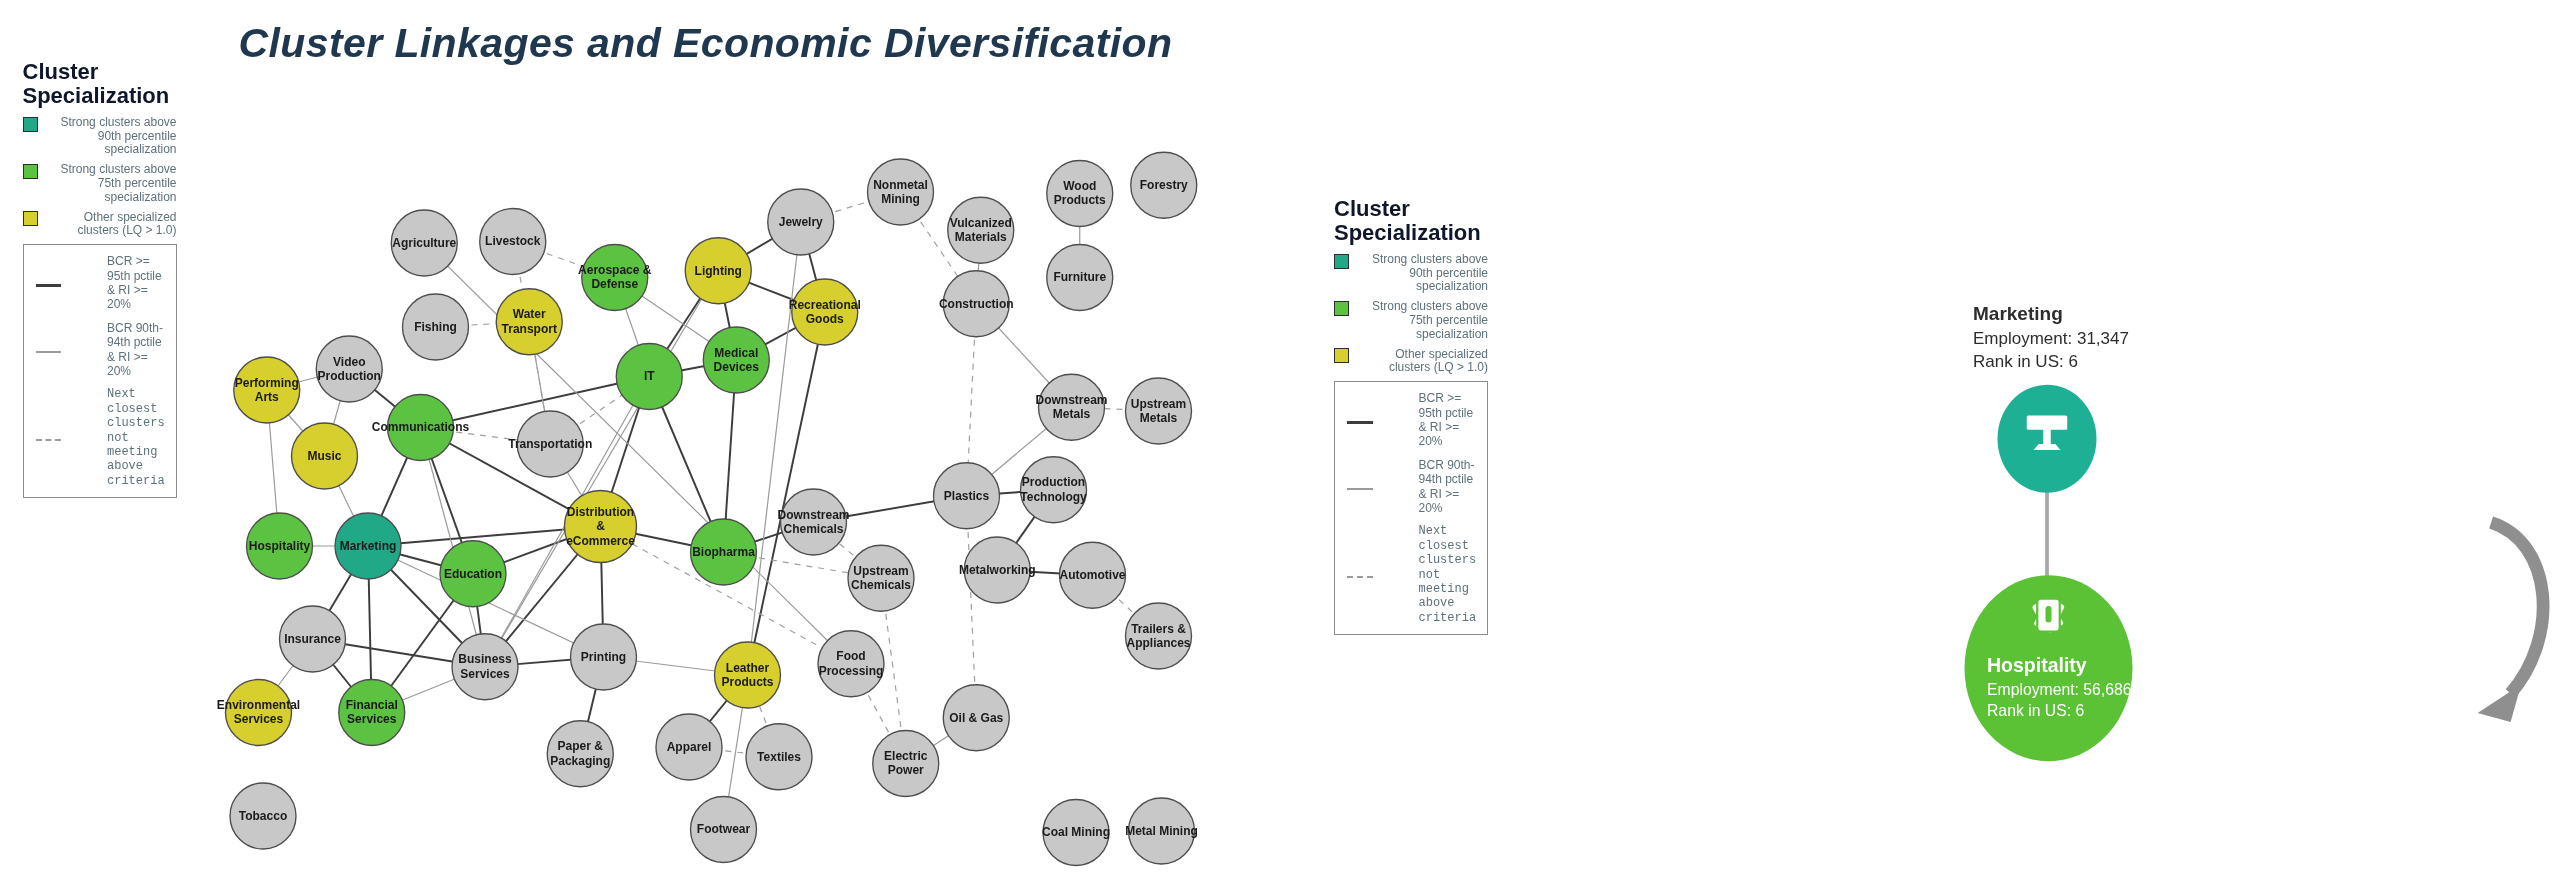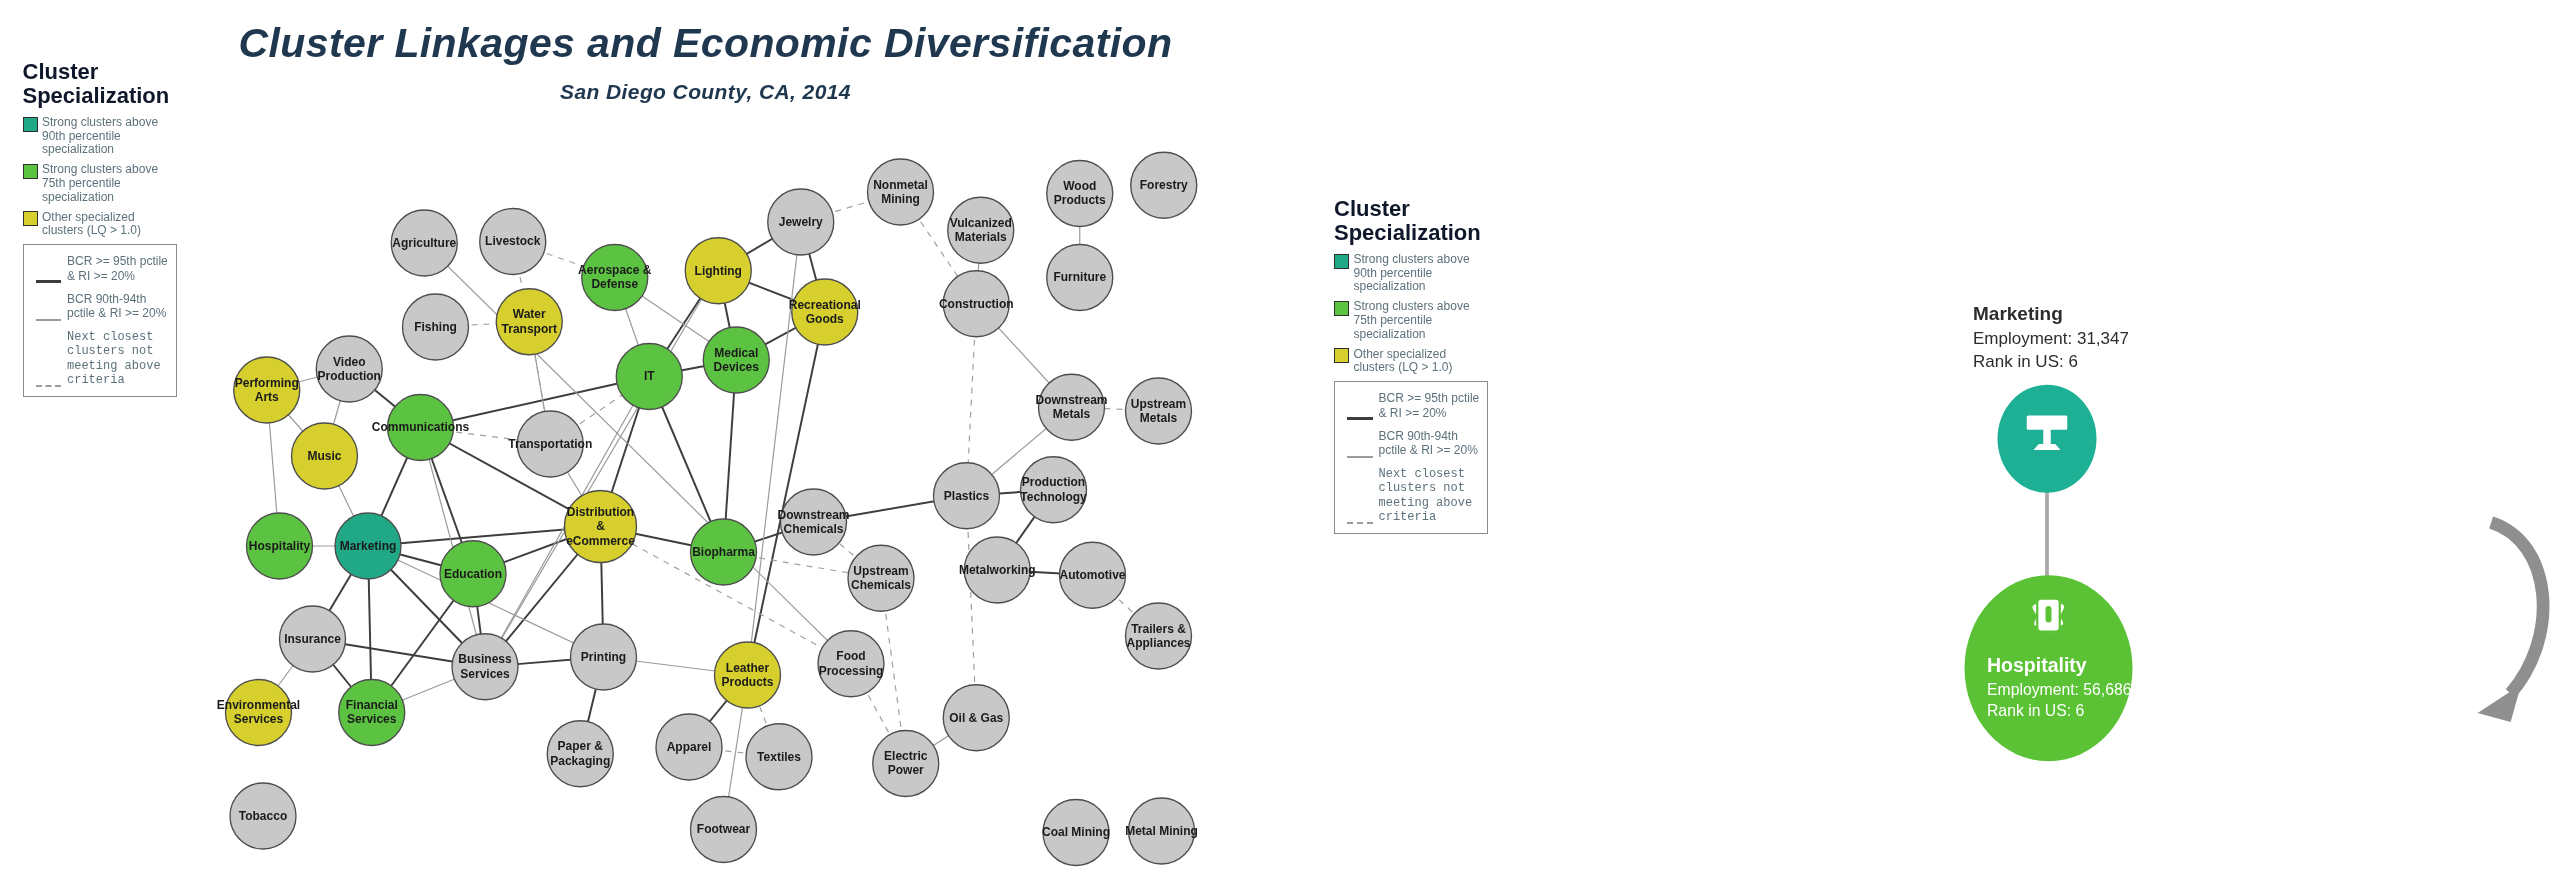--- a/index.html
+++ b/index.html
@@ -16,23 +16,23 @@
   #right-subtitle { left:1636px; top:218px; width:848px; font-size:19.5px; }
 
   
   .legend { position:absolute; width:154px; color:#5d717b; }
   #legend-left  { left:22.5px;   top:60px;  }
   #legend-right { left:1334px; top:197px; }
   .legend h3 { font-size:22px; line-height:1.1; font-weight:700; color:#0f172a; margin-bottom:7.5px; }
   .swatch-item { display:flex; align-items:flex-start; margin-bottom:6px; }
   .swatch { flex:0 0 15px; width:15px; height:15px; margin-right:4.5px; margin-top:0.8px;
             border:1.5px solid #2e2e2e; }
-  .swatch-item .txt { font-size:12px; line-height:1.15; }
+  .swatch-item .txt { font-size:12px; line-height:1.15;text-align:right; }
   .line-box { border:1.5px solid #8b8b8b; margin-top:4.5px; padding:9px 6px 7.5px 7.5px; background:#fff; }
-  .line-item { display:flex; align-items:flex-end; margin-bottom:9px; }
+  .line-item { display:flex; align-items:center; margin-bottom:9px;gap:40px; }
   .line-item:last-child { margin-bottom:1.5px;font-family:Liberation Mono, monospace; }
   .lswatch { flex:0 0 25.5px; width:25.5px; margin:5.3px 6px 0 4.5px; border:0; }
   .ls-strong { border-top:3px solid #3d3d3d; }
   .ls-medium { border-top:2.3px solid #9b9b9b; }
   .ls-dashed { border-top:2.3px dashed #9b9b9b; }
   .line-item .txt { font-size:12px; line-height:1.2; }
 
   svg.layer { position:absolute; left:0; top:0; }
   #network-svg { left:0; top:0; }
 
@@ -42,21 +42,20 @@
   #marketing-label .row { font-size:17px; line-height:1.35; }
 
   .net-label { pointer-events:none; }
 </style>
 </head>
 <body>
 
 <div id="stage">
 
   <div class="big-title" id="left-title">Cluster Linkages and Economic Diversification</div>
-  <div class="big-title" id="left-subtitle">San Diego County, CA, 2014</div>
 
   <div class="legend" id="legend-left">
     <h3>Cluster Specialization</h3>
     <div class="swatch-item">
       <span class="swatch" style="background: rgb(33, 168, 134);"></span>
       <span class="txt">Strong clusters above 90th percentile specialization</span>
     </div>
     <div class="swatch-item">
       <span class="swatch" style="background: rgb(92, 195, 66);"></span>
       <span class="txt">Strong clusters above 75th percentile specialization</span>

